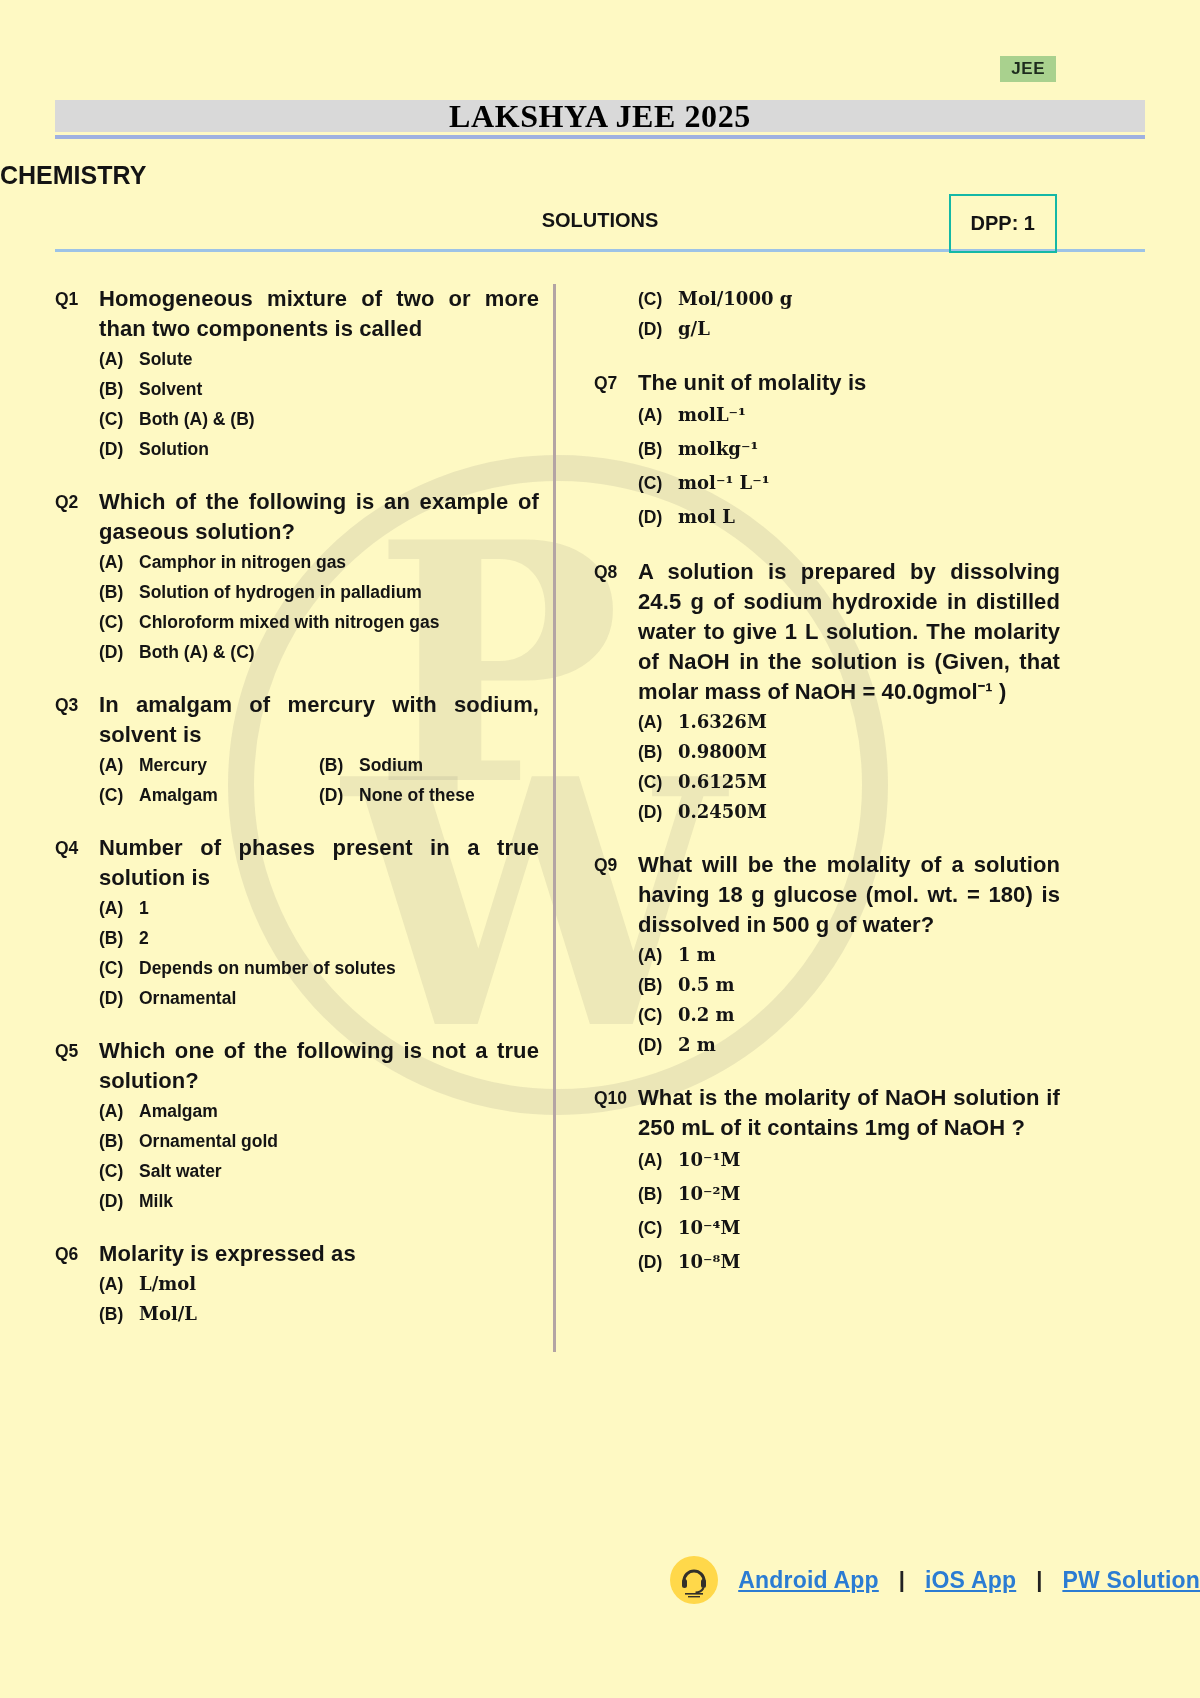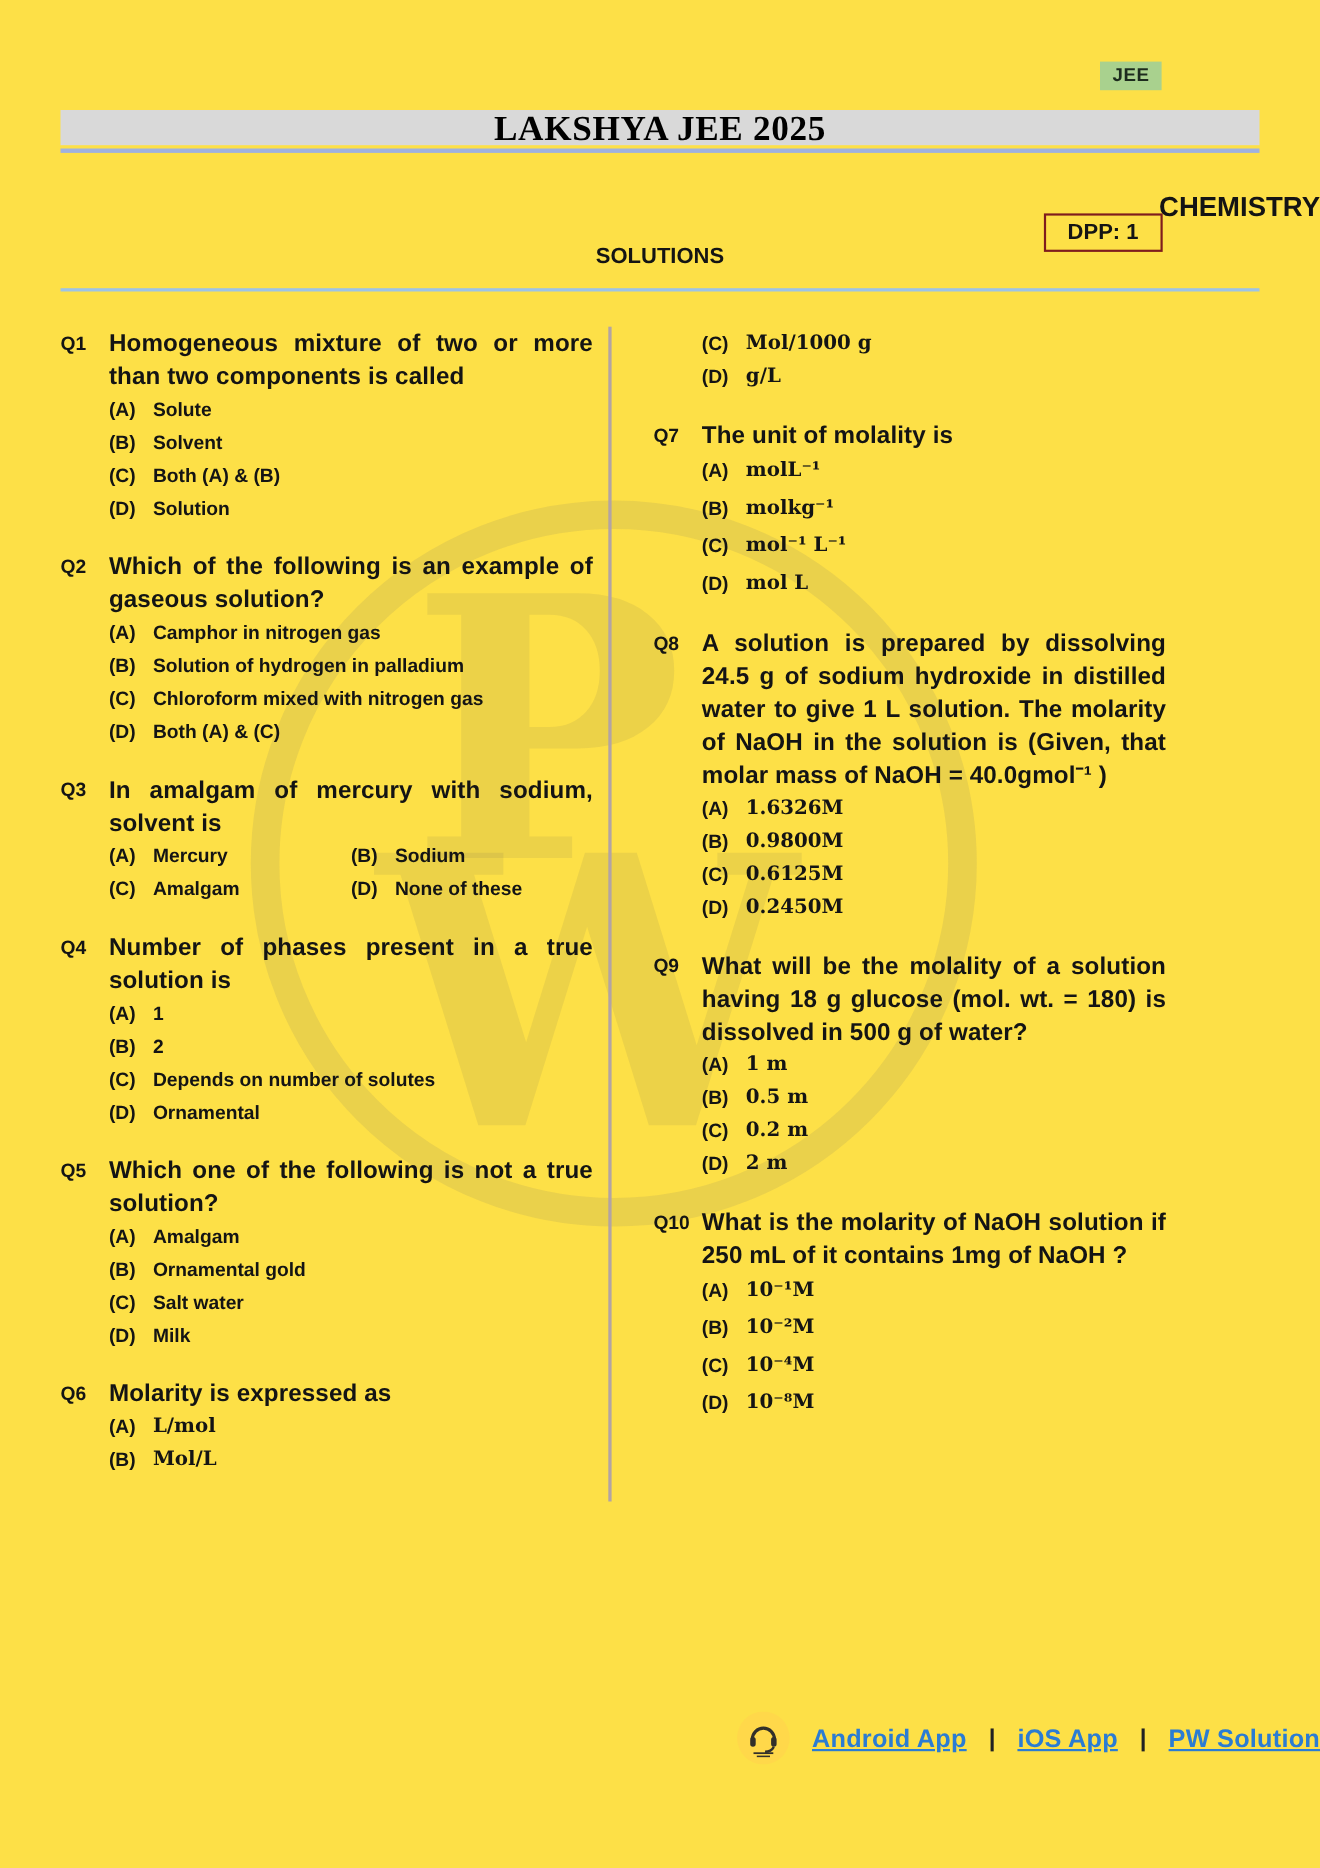--- a/index.html
+++ b/index.html
@@ -1,39 +1,39 @@
 <!DOCTYPE html>
 <html><head>
 <meta charset="utf-8">
 <style>
   html,body { margin:0; padding:0; background:#ffffff; }
   .page {
-    position:relative; width:1200px; height:1698px; background:#fde047;
+    position:relative; width:1200px; height:1698px; background:#fef9c3;
     font-family:"Liberation Sans", sans-serif; color:#141414; overflow:hidden;
   }
 
   
   .jee-badge {
     position:absolute; top:56px; right:144px;
     background:#a9d18e; color:#1d2b1d;
     font-weight:bold; font-size:17px; padding:3px 11px; letter-spacing:0.5px;
   }
 
   
   .banner {
     margin:100px 55px 0 55px; height:32px; background:#d9d9d9;
     display:flex; align-items:center; justify-content:center;
     font-size:32px; font-weight:bold; letter-spacing:0.6px; color:#000;font-family:Liberation Serif, serif;
   }
   .banner-underline { margin:3px 55px 0 55px; height:4px; background:#9fb1e0; }
-  .subject { margin-top:35px; text-align:right; font-size:25px; font-weight:bold; }
+  .subject { margin-top:22px; text-align:left; font-size:25px; font-weight:bold; }
   .topic   { margin-top:19px; text-align:center; font-size:20px; font-weight:bold; }
   .dpp-box {
     position:absolute; top:194px; right:143px;
-    border:2px solid #7f1d1d; padding:4px 20px; font-size:20px; font-weight:bold;
+    border:2px solid #14b8a6; padding:16px 20px; font-size:20px; font-weight:bold;
   }
   .rule { margin:17px 55px 0 55px; height:3px; background:#9dc3e6; }
 
   
   .watermark { position:absolute; left:228px; top:455px; width:660px; height:660px; pointer-events:none; }
   .wm-ring {
     position:absolute; inset:0; border-radius:50%;
     border:26px solid rgba(110,110,110,0.13); box-sizing:border-box;
   }
   .wm-letter { position:absolute; font-family:"DejaVu Serif", serif; color:rgba(90,90,90,0.10); font-weight:bold; }

